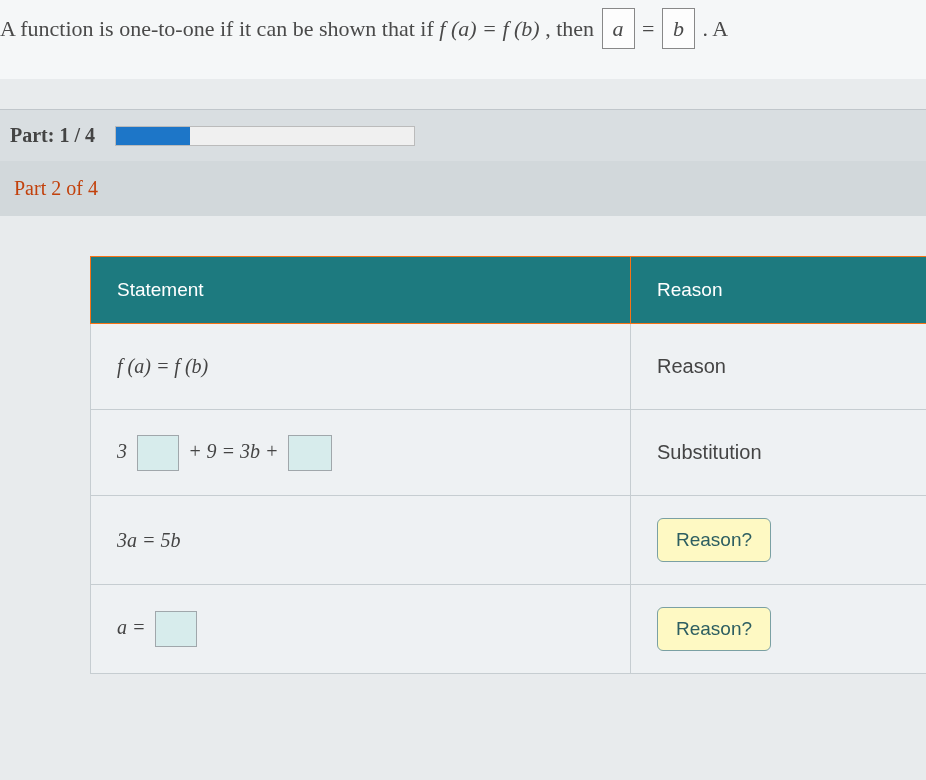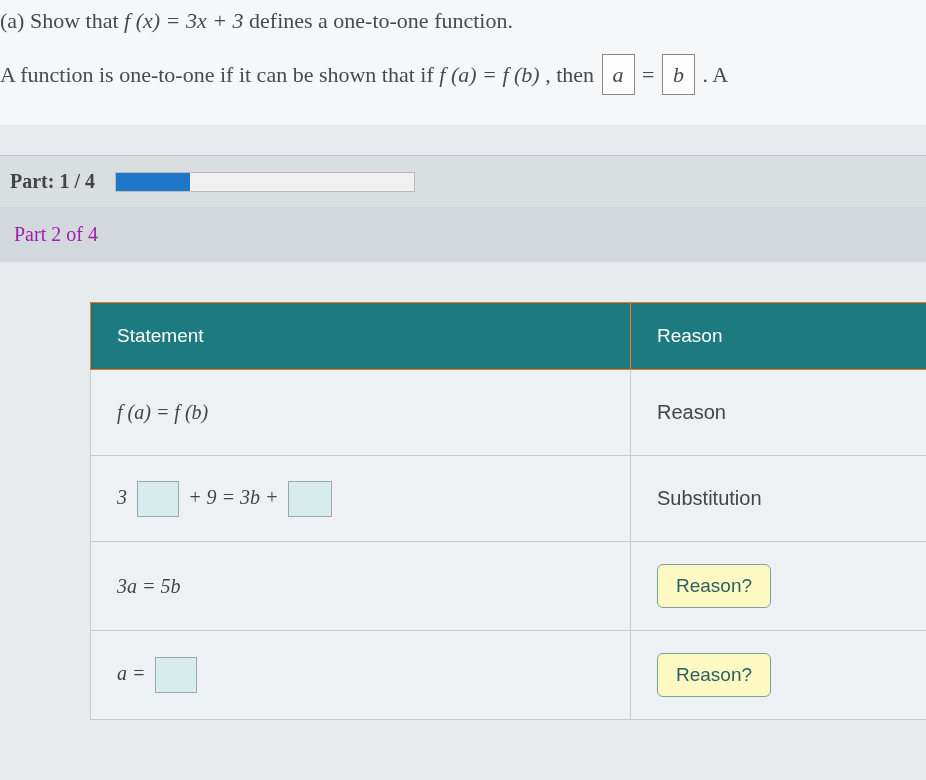--- a/index.html
+++ b/index.html
@@ -57,21 +57,21 @@
     }
     .progress-fill {
       height: 100%;
       background: #1d76c8;
       width: 25%;
     }
     .part-header {
       background: #d2d8db;
       padding: 16px 14px;
       font-size: 20px;
-      color: #a21caf;
+      color: #c2410c;
     }
     .table-wrap {
       padding: 40px 0 0 90px;
     }
     table.proof {
       border-collapse: collapse;
       width: 840px;
       background: #eef1f3;
       font-family: -apple-system, Segoe UI, Arial, sans-serif;
     }
@@ -112,26 +112,20 @@
       font-size: 19px;
       color: #2d5e61;
       background: #fef9c3;
       cursor: pointer;
     }
   </style>
 </head>
 <body>
 
 <div class="problem-section">
-  <div class="part-a">
-    <span>(a)</span>
-    <span>Show that </span>
-    <span class="math-i">f (x) = 3x + 3</span>
-    <span> defines a one-to-one function.</span>
-  </div>
   <div class="explain">
     <span>A function is one-to-one if it can be shown that if </span>
     <span class="math-i">f (a) = f (b)</span>
     <span>, then </span>
     <span class="answer-box math-i">a</span>
     <span>=</span>
     <span class="answer-box math-i">b</span>
     <span>. A</span>
   </div>
 </div>

